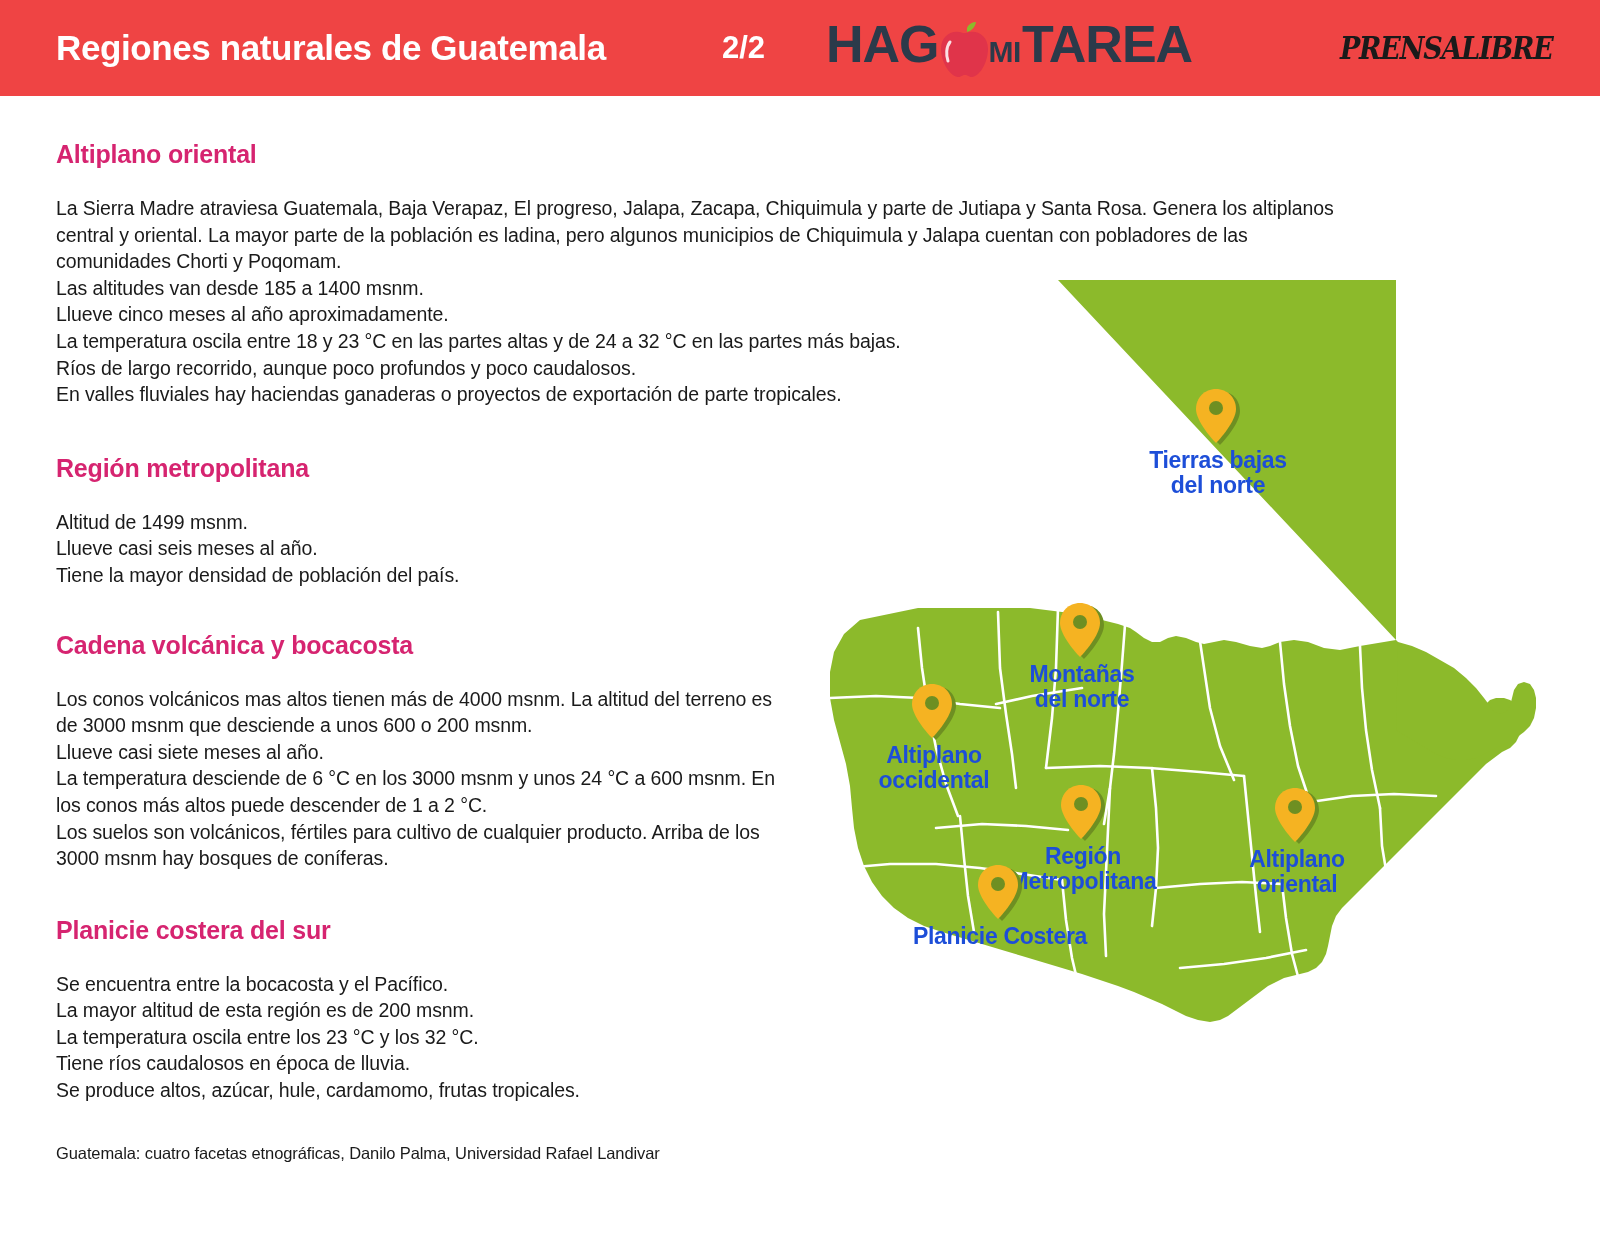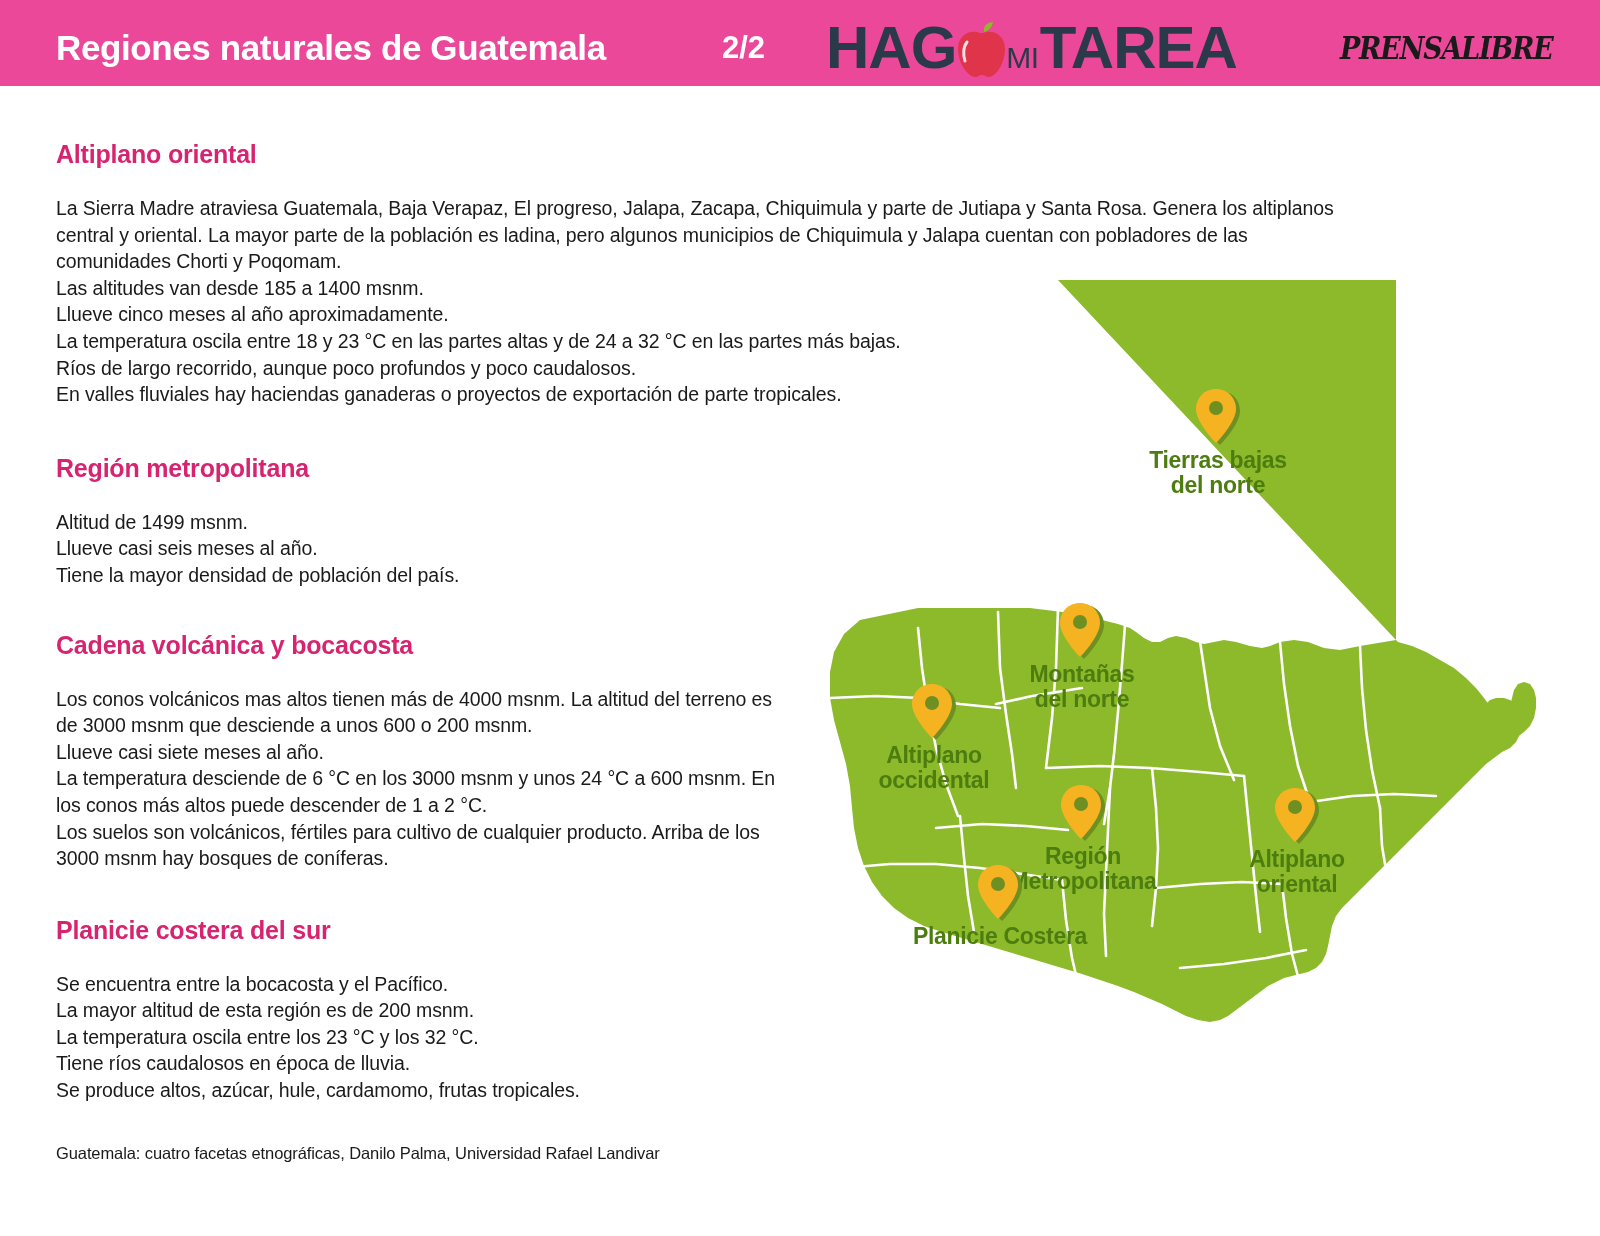--- a/index.html
+++ b/index.html
@@ -14,22 +14,22 @@
     overflow: hidden;
     font-family: "Liberation Sans", sans-serif;
     color: #1a1a1a;
   }
 
   
   #header-bar {
     position: absolute;
     left: 0; top: 0;
     width: 1600px;
-    height: 86px;
-    background: #ec4899;
+    height: 96px;
+    background: #ef4444;
     display: flex;
     align-items: center;
   }
   #header-title {
     position: absolute;
     left: 56px;
     top: 28px;
     font-size: 35px;
     font-weight: bold;
     color: #ffffff;
@@ -49,29 +49,29 @@
   #brand-logo {
     position: absolute;
     left: 826px;
     top: 18px;
     height: 60px;
     display: flex;
     align-items: baseline;
     color: #2b3a4a;
   }
   .logo-word {
-    font-size: 60px;
+    font-size: 52px;
     font-weight: bold;
     letter-spacing: -1px;
     line-height: 1;
     color: #2b3a4a;
   }
   .logo-mi {
     font-size: 30px;
-    font-weight: normal;
+    font-weight: bold;
     color: #2b3a4a;
     letter-spacing: -0.5px;
     line-height: 1;
     margin: 0 1px 0 2px;
   }
   #apple-icon {
     position: relative;
     width: 52px;
     height: 56px;
     display: inline-block;
@@ -142,21 +142,21 @@
     transform: translate(-50%, 0);
     text-align: center;
     width: 260px;
   }
   .pin-wrap {
     width: 100%;
     display: flex;
     justify-content: center;
   }
   .map-label {
-    color: #4d7c0f;
+    color: #1d4ed8;
     font-weight: bold;
     font-size: 23px;
     line-height: 24.5px;
     letter-spacing: -0.3px;
     text-align: center;
     margin-top: 1px;
   }
 </style>
 </head>
 <body>

